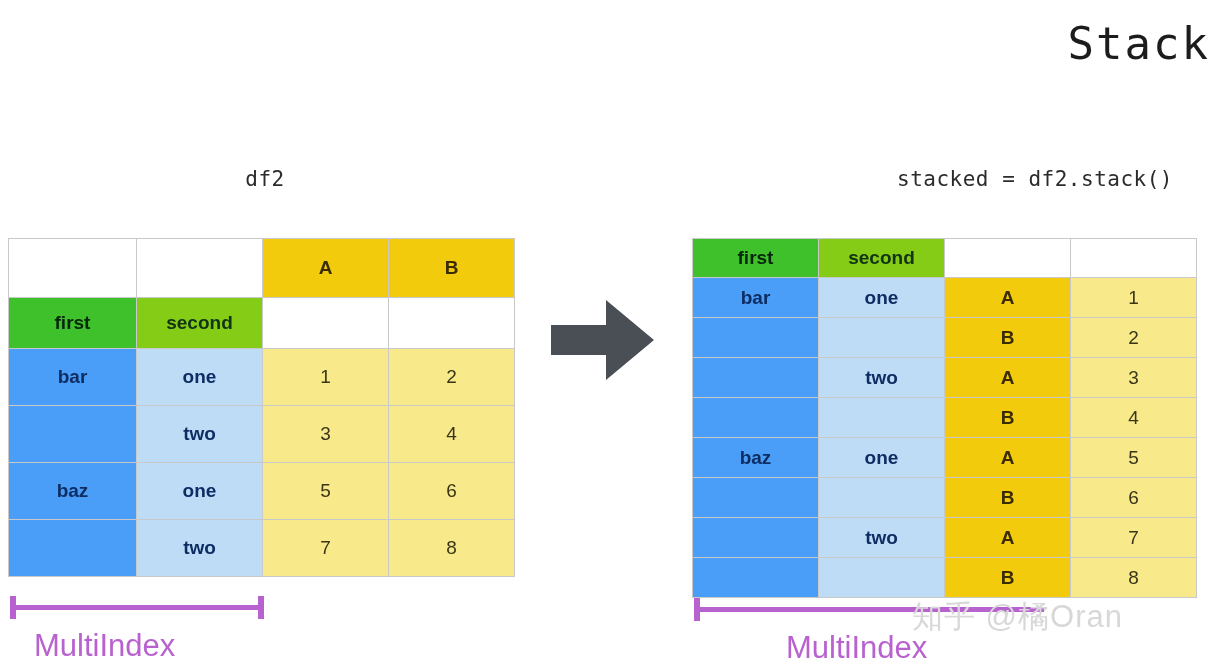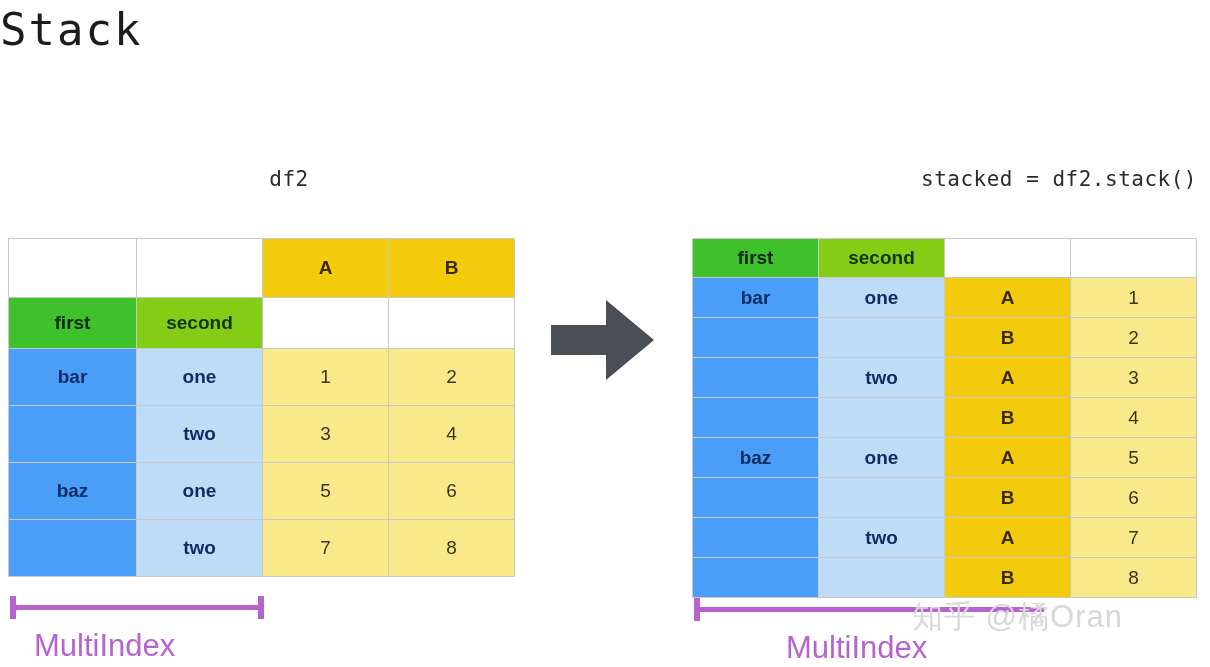--- a/index.html
+++ b/index.html
@@ -12,41 +12,40 @@
     height: 667px;
     position: relative;
     overflow: hidden;
     font-family: "Liberation Sans", sans-serif;
     -webkit-font-smoothing: antialiased;
   }
 
   
   .page-title {
     position: absolute;
-    top: 4px;
+    top: 18px;
     left: 0;
     width: 1210px;
-    text-align: left;
+    text-align: right;
     font-family: "DejaVu Sans Mono", monospace;
     font-size: 44px;
     font-weight: 400;
     letter-spacing: 2px;
     color: #1c1c1c;
   }
 
   
   .code-caption {
     position: absolute;
     font-family: "DejaVu Sans Mono", monospace;
     font-size: 21px;
     font-weight: 400;
     color: #2b2b2b;
     letter-spacing: 0.5px;
     white-space: nowrap;
-    padding-left: 24px;
   }
   #caption-left  { top: 167px; left: 0;   width: 530px;  text-align: center; }
   #caption-right { top: 167px; left: 643px; width: 530px; text-align: right; }
 
   
   .grid {
     position: absolute;
     border-collapse: collapse;
     table-layout: fixed;
     background: #ffffff;

